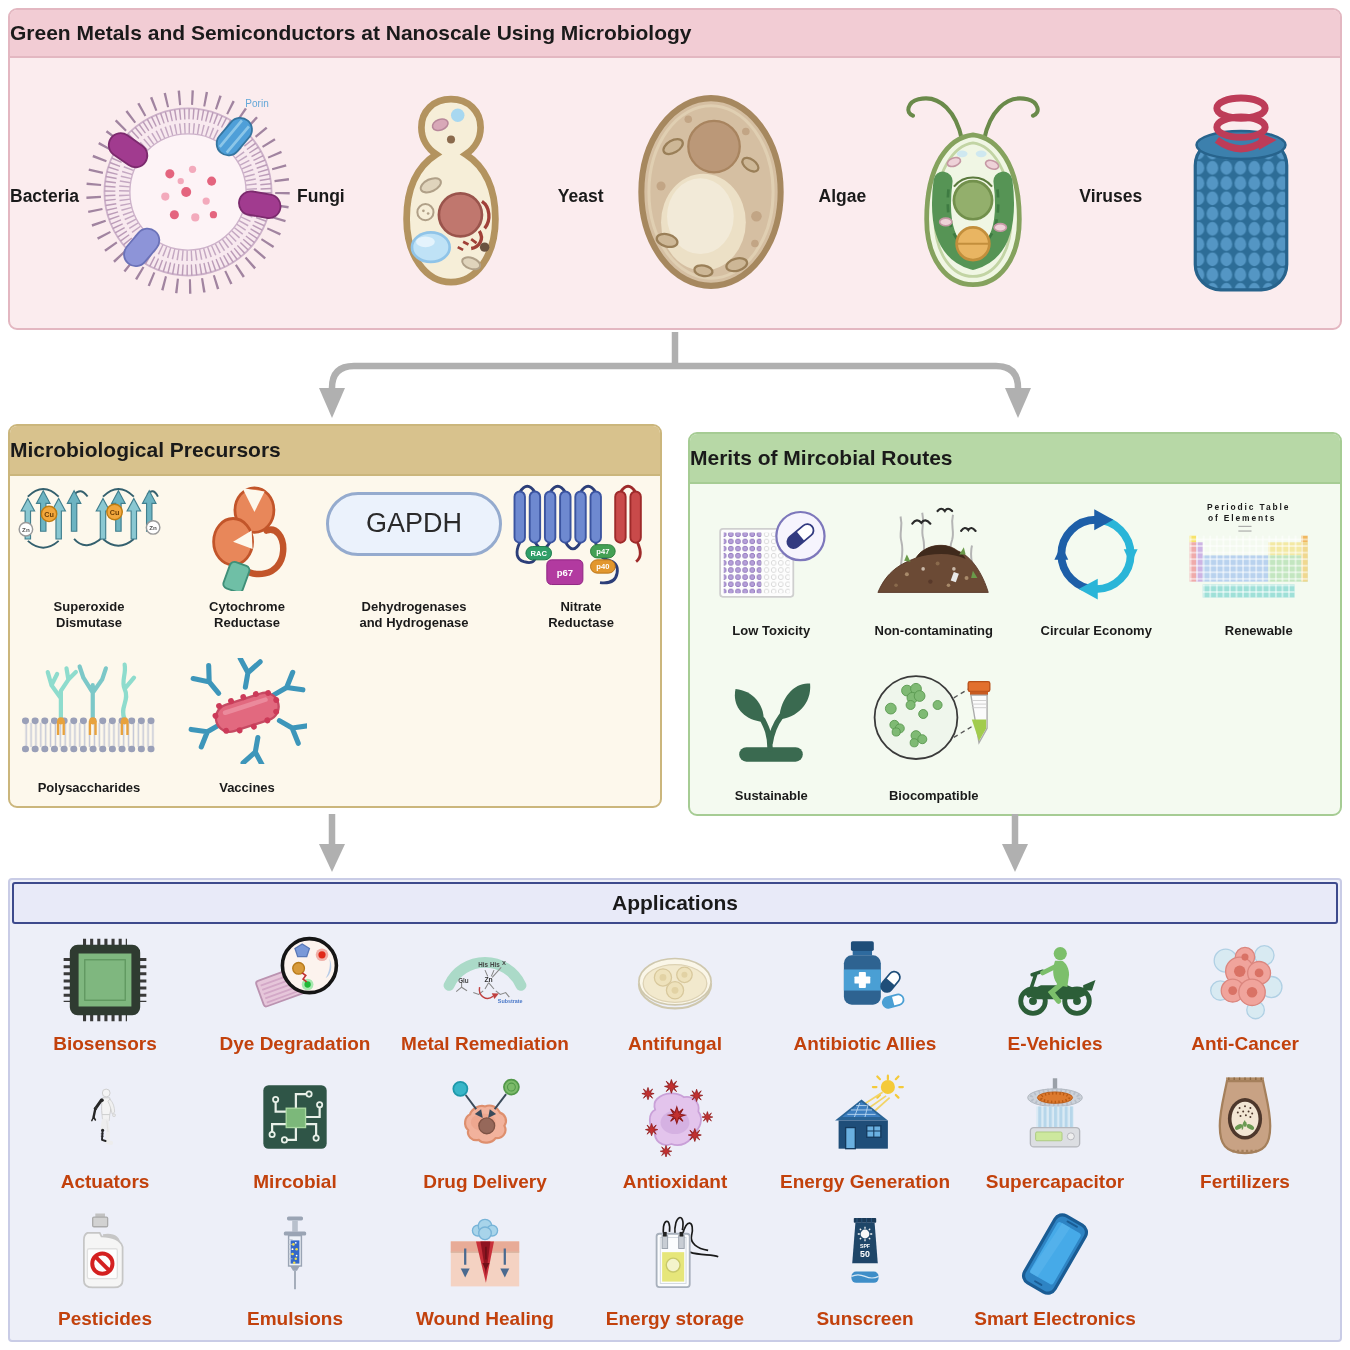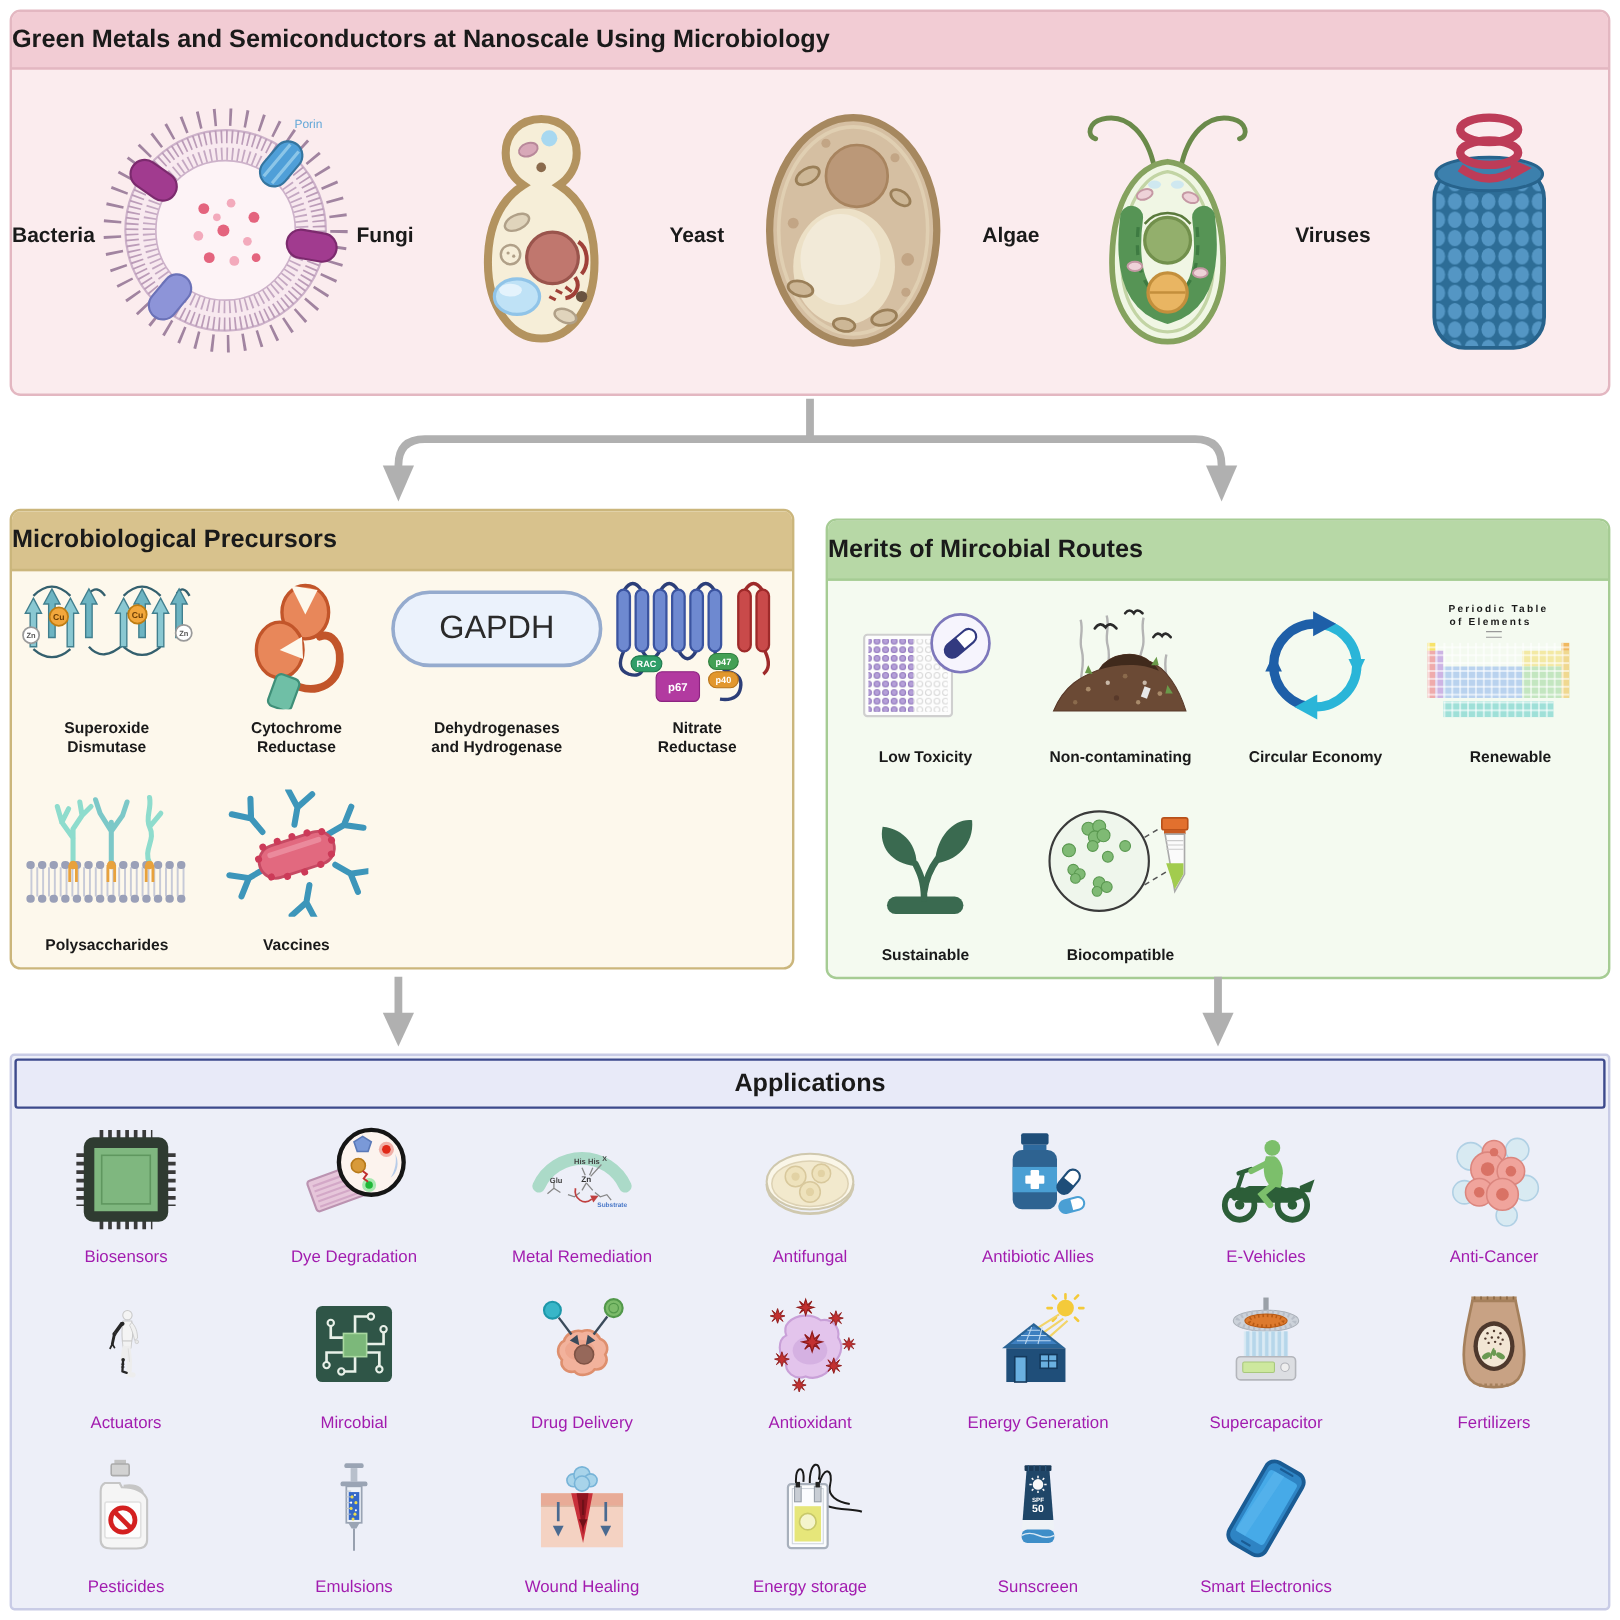--- a/index.html
+++ b/index.html
@@ -24,21 +24,21 @@
   .p-cell{display:flex;flex-direction:column;align-items:center;justify-content:flex-end;padding-bottom:10px}
   .p-art{flex:1;display:flex;align-items:center;justify-content:center}
   .cell-label{font-size:13px;font-weight:700;text-align:center;white-space:pre-line;line-height:1.22}
   .gapdh{width:176px;height:64px;border:3px solid #95abce;border-radius:999px;background:#ebf2fc;display:flex;align-items:center;justify-content:center;font-size:27px;font-weight:500;color:#2a2a2a;margin-bottom:28px}
   
   .panel-apps{left:8px;top:878px;width:1334px;height:464px;background:var(--applications-body-bg,#edeff8);border:2px solid #c9cce6;border-radius:4px}
   .apps-hdr{margin:2px;height:42px;background:var(--applications-header-bg,#e8eaf8);border:2.5px solid var(--applications-border,#3d4a8c);border-radius:3px;display:flex;align-items:center;justify-content:center}
   .apps-grid{display:grid;grid-template-columns:repeat(7,1fr);grid-template-rows:repeat(3,1fr);height:calc(100% - 48px)}
   .app-cell{display:flex;flex-direction:column;align-items:center;justify-content:flex-end;padding-bottom:8px}
   .app-art{flex:1;display:flex;align-items:center;justify-content:center}
-  .app-label{font-size:14px;font-weight:400;white-space:nowrap;color:#a21caf}
+  .app-label{font-size:19px;font-weight:700;white-space:nowrap;color:#c2410c}
   .arrow-svg{position:absolute;left:0}
   svg text{font-family:"Liberation Sans",sans-serif}
 </style>
 </head>
 <body>
 
 <div class="fig">
 
   <div class="panel panel-top">
     <div class="hdr">

